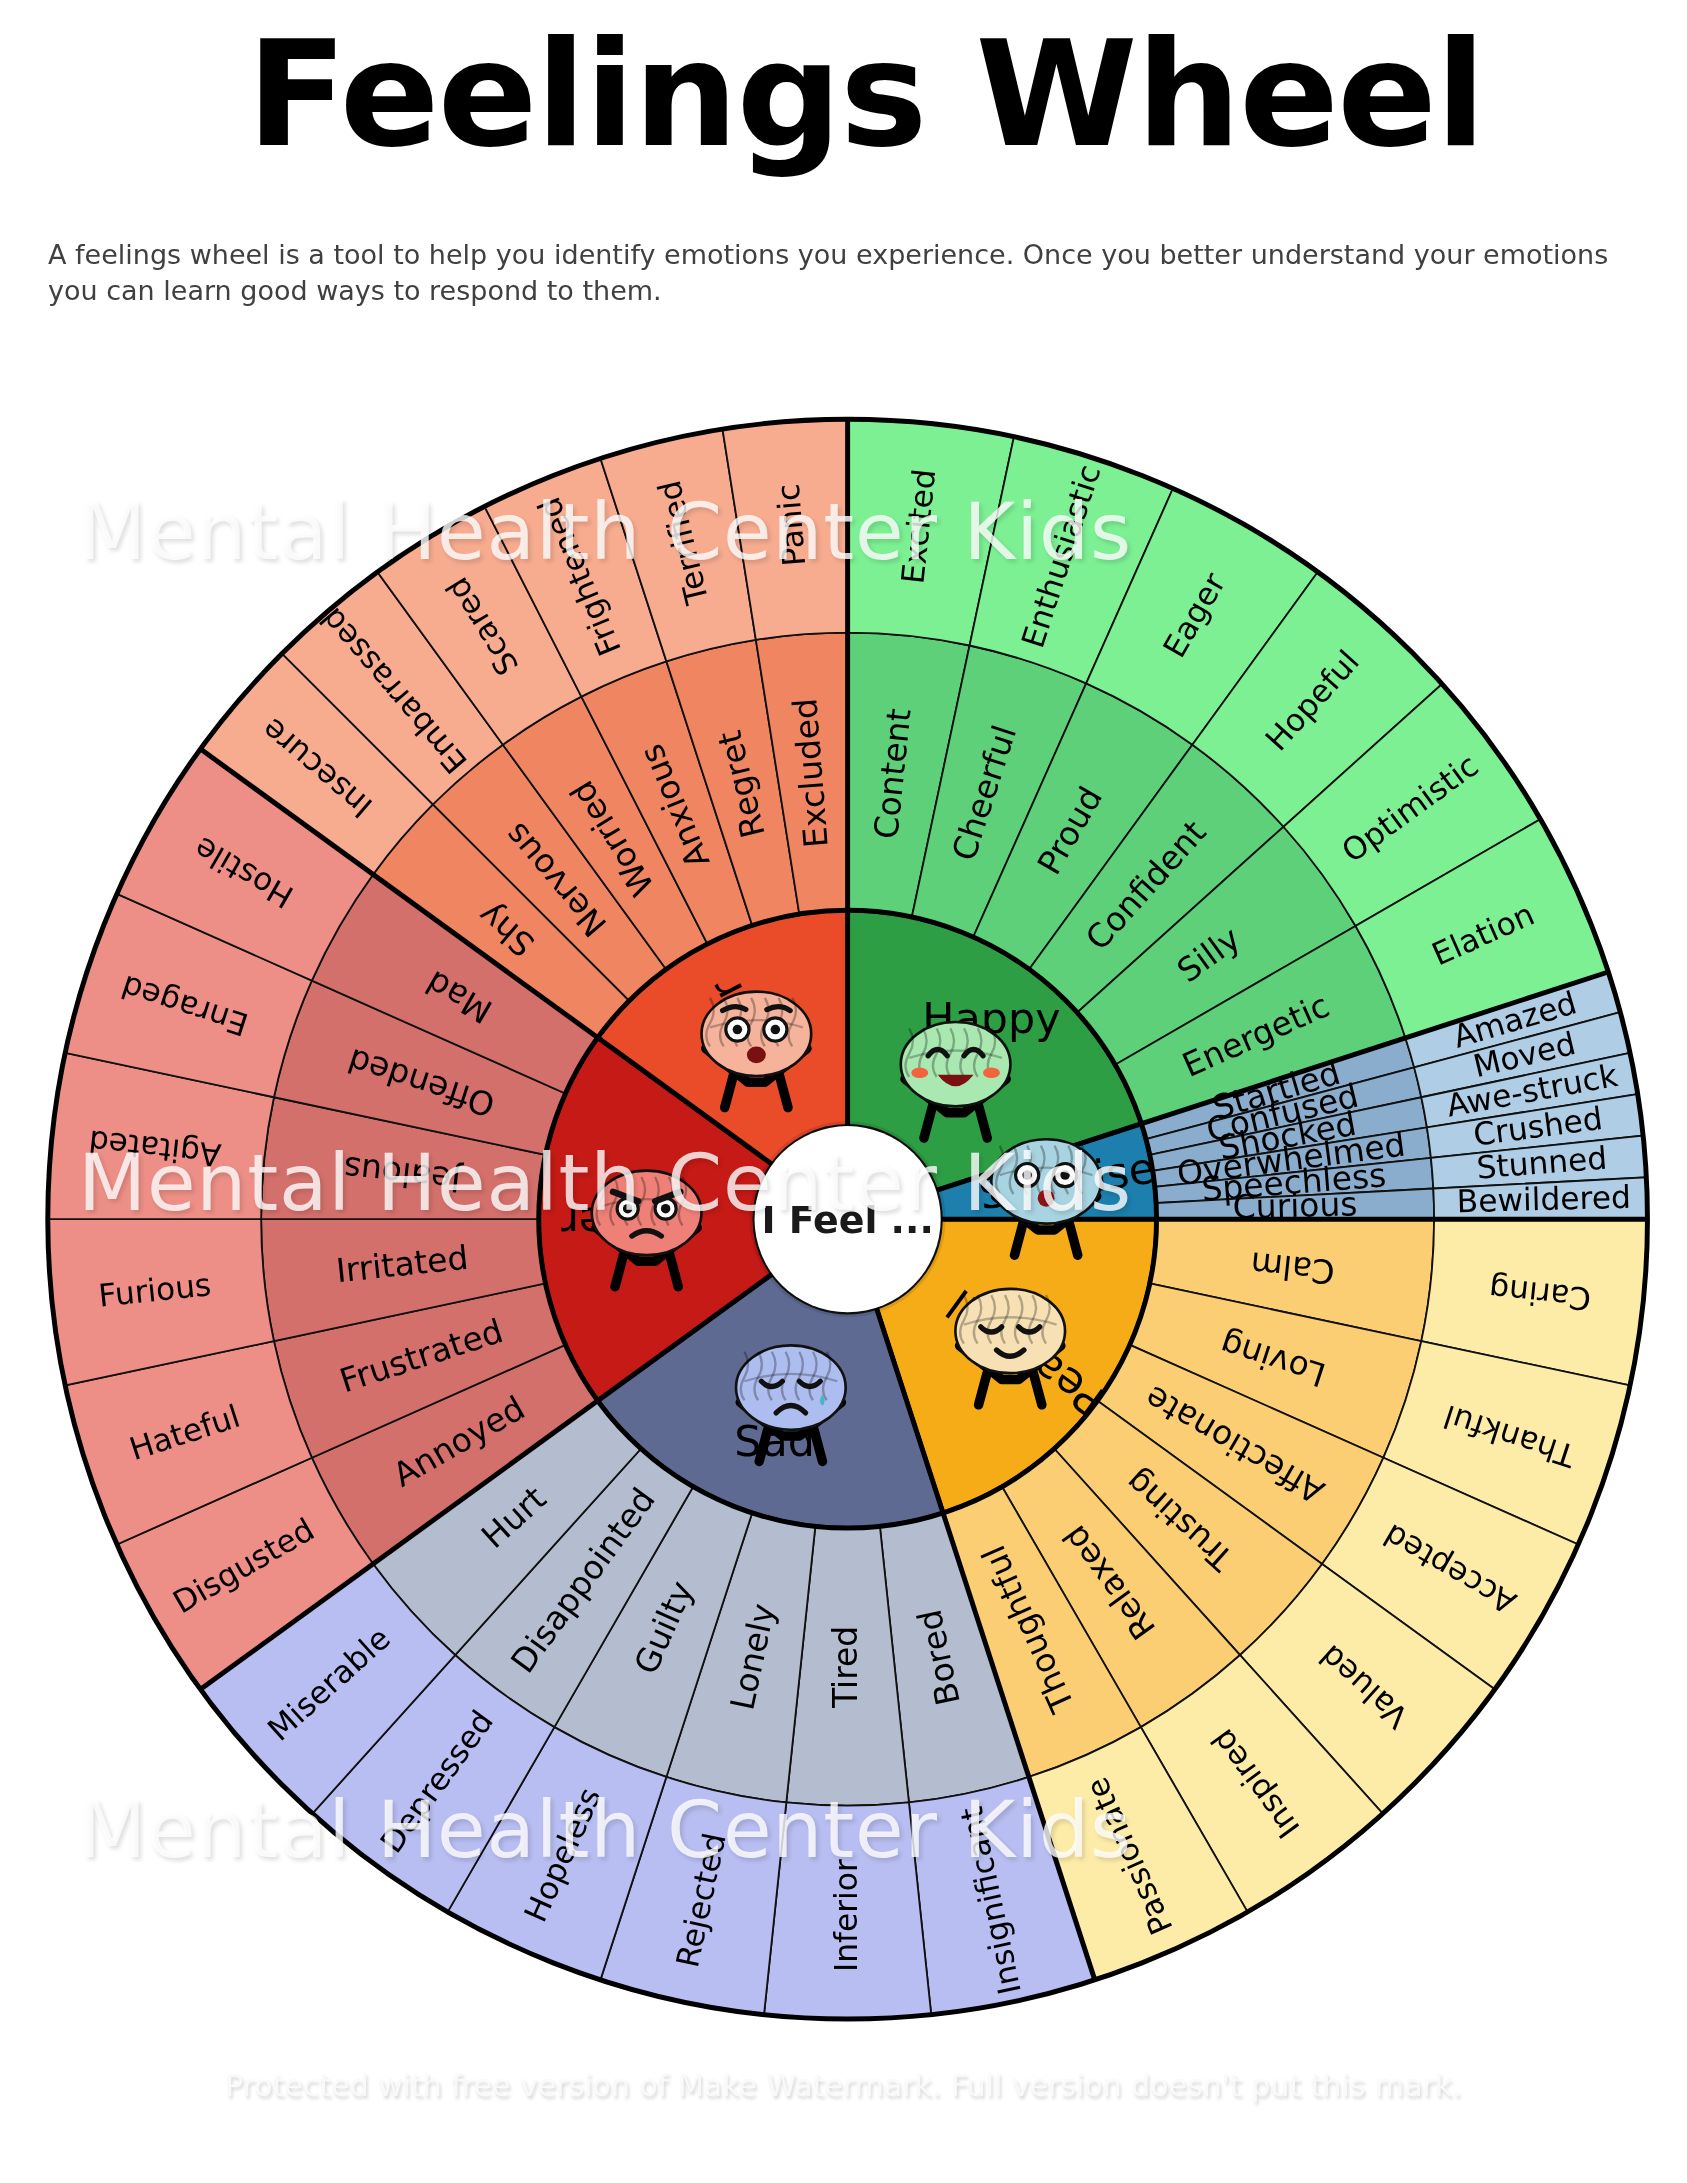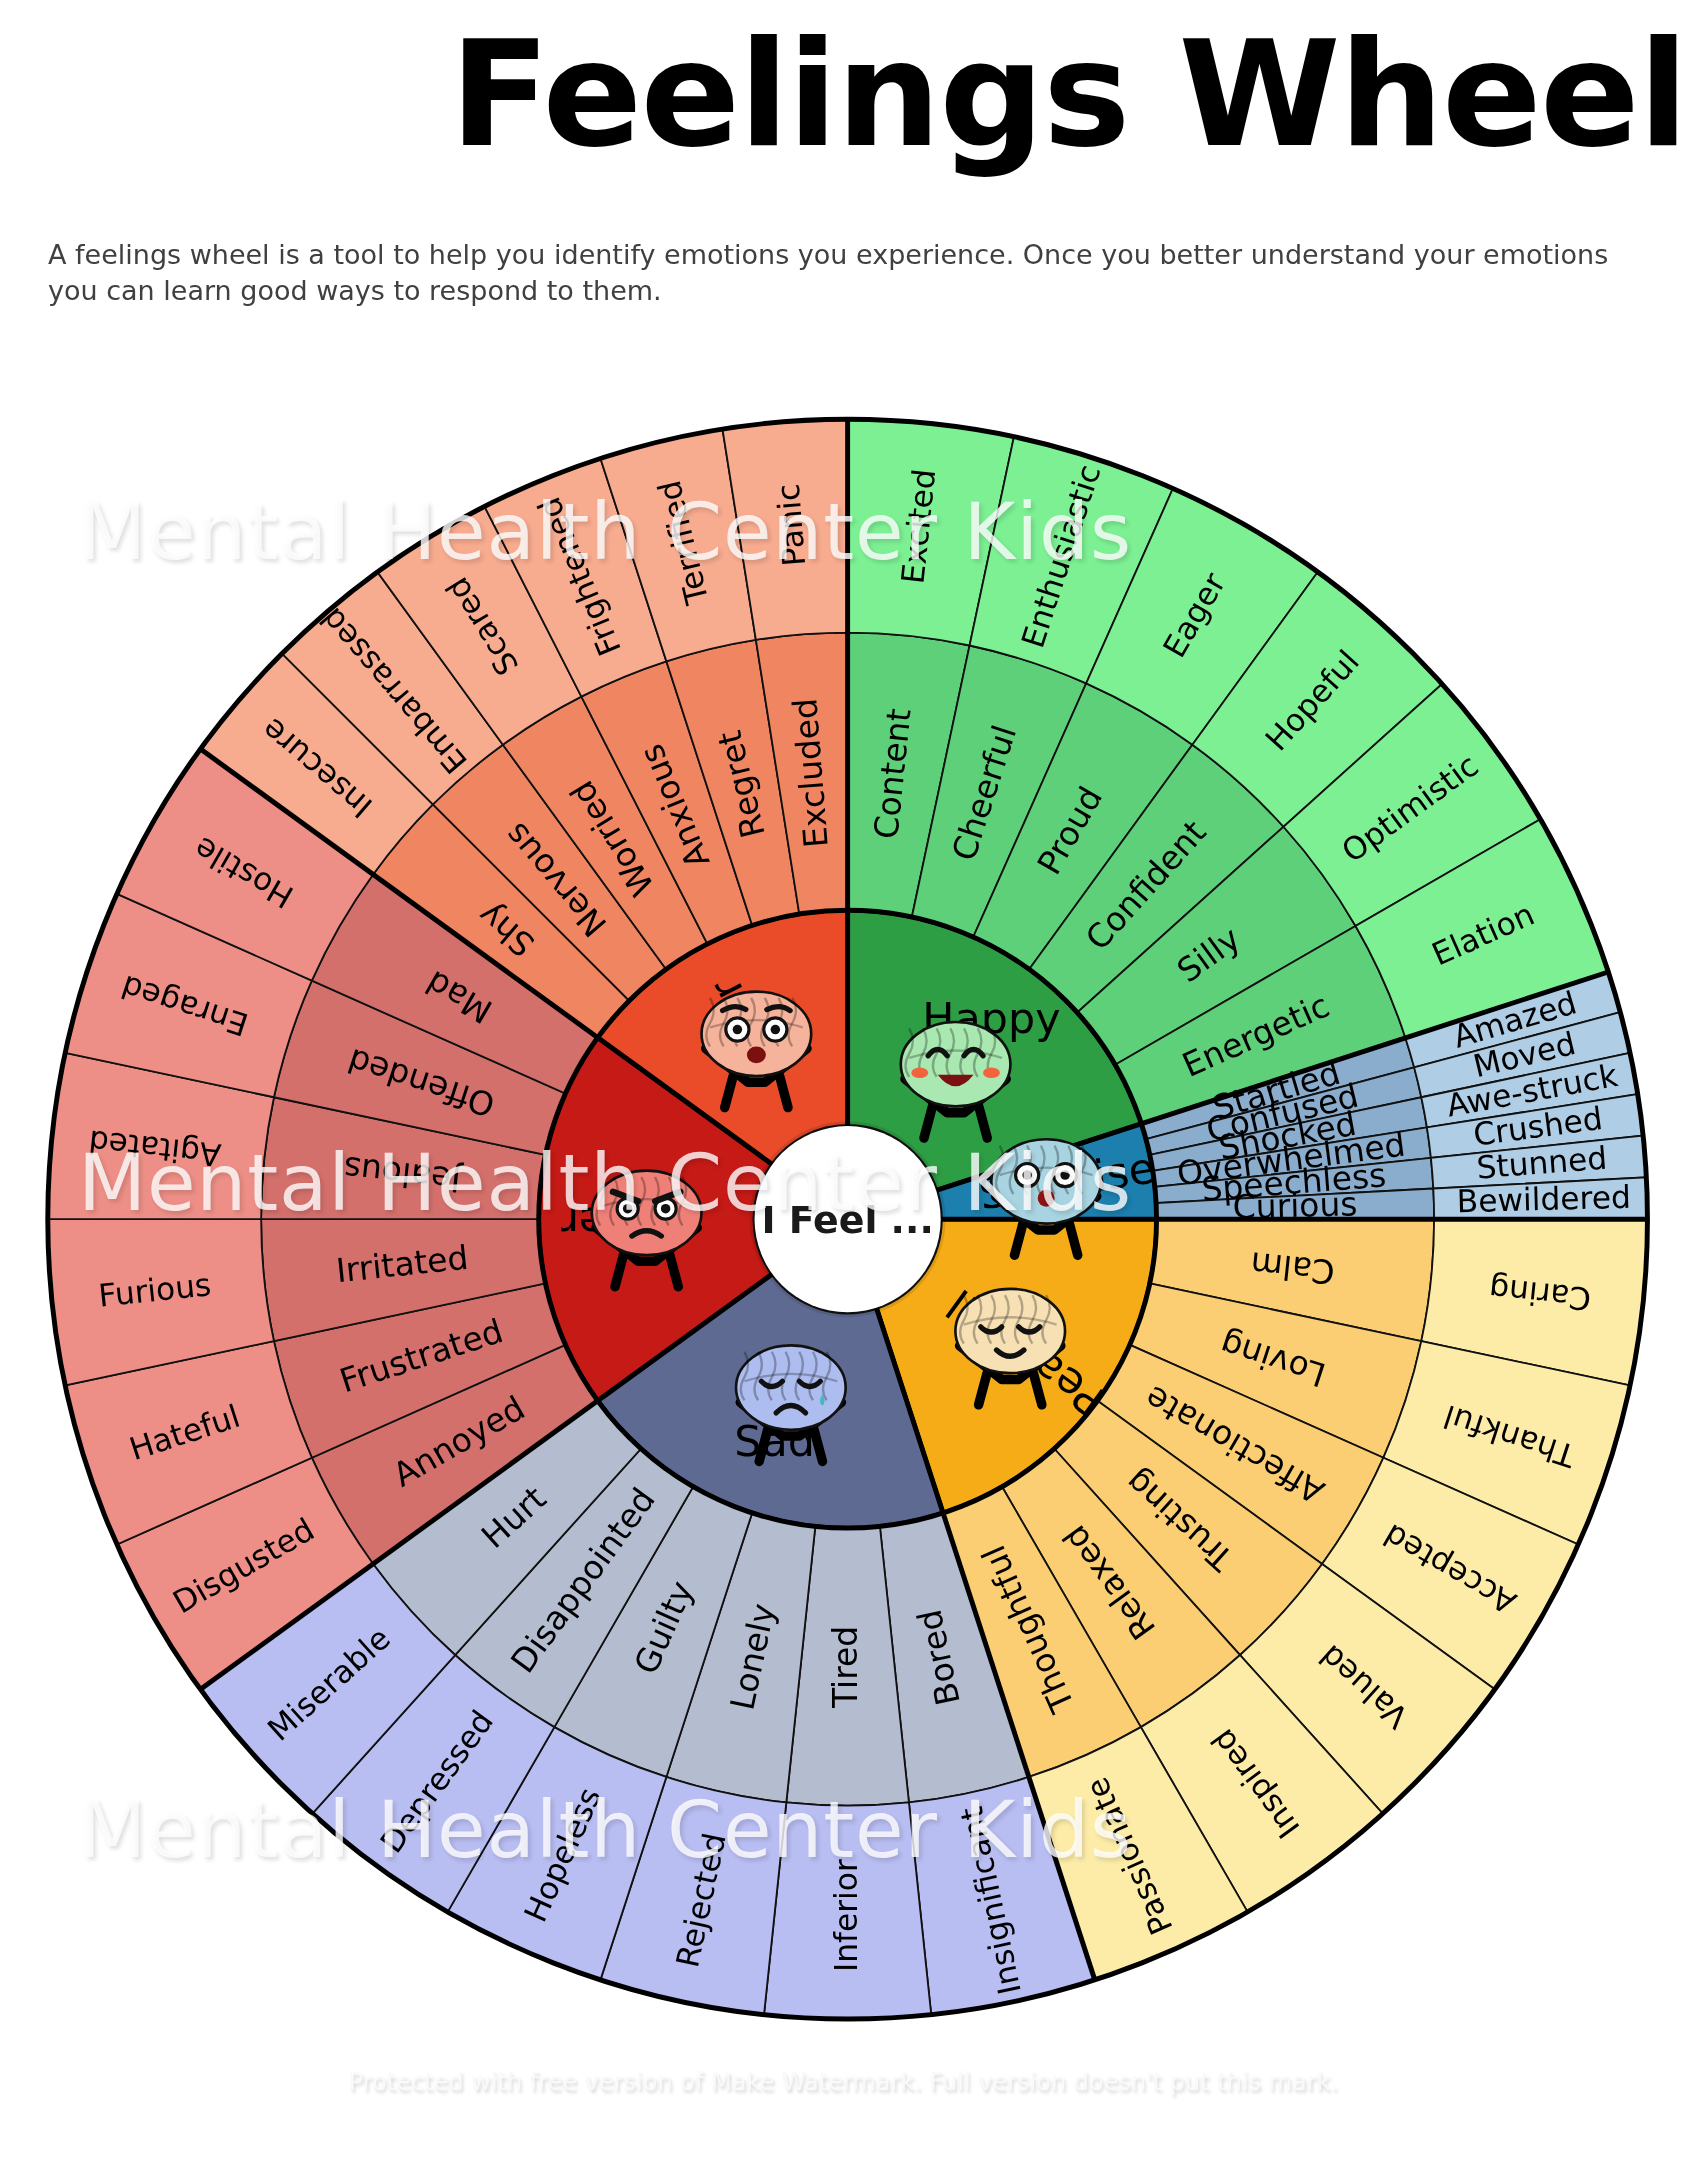--- a/index.html
+++ b/index.html
@@ -3,21 +3,21 @@
 <meta charset="utf-8">
 <style>
   html,body{margin:0;padding:0;}
   body{
     width:1687px;height:2183px;background:#ffffff;
     font-family:"Liberation Sans", sans-serif;
     position:relative;overflow:hidden;
   }
   #title{
     position:absolute;left:0;right:0;top:18px;
-    text-align:right;
+    text-align:center;
     font-family:"DejaVu Sans", sans-serif;
     font-weight:bold;
     font-size:147px;
     letter-spacing:-1.6px;
     color:#000;
     line-height:1.05;
     padding-left:44px;
   }
   #intro{
     position:absolute;left:48px;right:48px;top:237px;
@@ -55,21 +55,21 @@
     font-size:79px;white-space:nowrap;pointer-events:none;
     letter-spacing:0.8px;
     text-align:right;
   }
   #wm1{top:486px;left:78px;}
   #wm2{top:1137px;left:78px;}
   #wm3{top:1784px;left:78px;}
   #wm-footer{
     position:absolute;top:2068px;left:0;right:0;text-align:center;
     font-family:"DejaVu Sans", sans-serif;
-    font-size:24px;color:rgba(250,250,250,0.95);
+    font-size:30px;color:rgba(250,250,250,0.95);
     text-shadow:1.6px 2.5px 3.3px rgba(0,0,0,0.16);
     white-space:nowrap;pointer-events:none;
   }
 </style>
 </head>
 <body>
 
 <div id="title">Feelings Wheel</div>
 <div id="intro">A feelings wheel is a tool to help you identify emotions you experience.  Once you better understand your emotions you can learn good ways to respond to them.</div>
 

